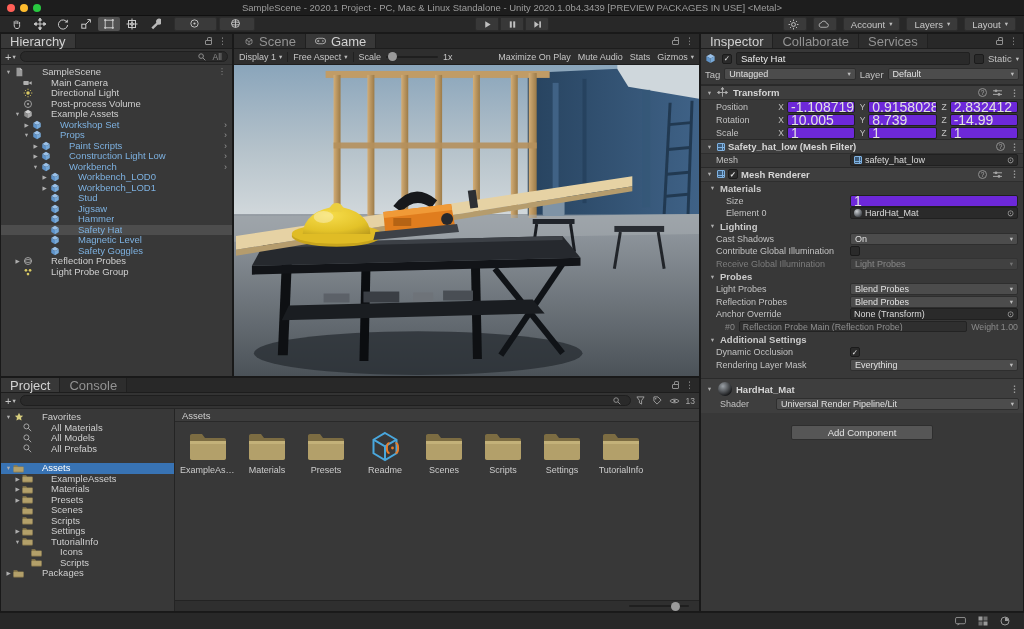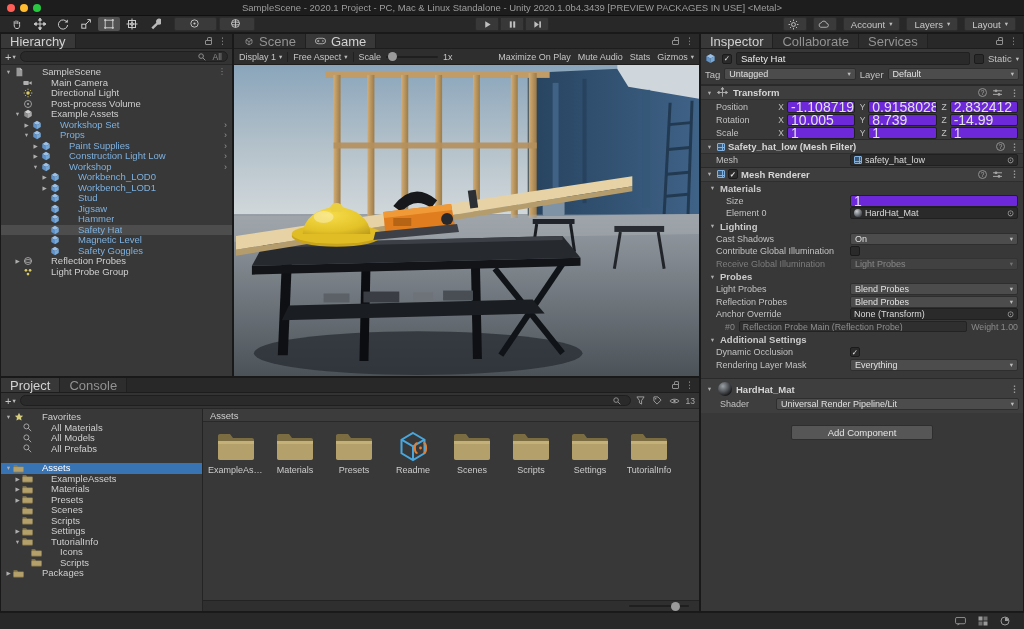--- a/index.html
+++ b/index.html
@@ -65,21 +65,21 @@
 .gv-dd{display:flex;align-items:center;gap:3px;}
 .gv-sep{width:1px;height:10px;background:#202020;}
 .gv-right{margin-left:auto;display:flex;align-items:center;gap:7px;}
 .slider{position:relative;width:52px;height:2px;background:#1f1f1f;border-radius:1px;}
 .knob{position:absolute;top:-3.5px;width:9px;height:9px;border-radius:50%;background:#9a9a9a;}
 .gv-canvas{position:absolute;left:0;top:31px;right:0;bottom:0;background:#49545e;}
 .gv-canvas svg{display:block;width:100%;height:100%;}
 
 
 .proj-body{position:absolute;left:0;top:31px;right:0;bottom:0;display:flex;}
-.proj-tree{width:202px;border-right:1px solid #242424;padding-top:3px;overflow:hidden;}
+.proj-tree{width:174px;border-right:1px solid #242424;padding-top:3px;overflow:hidden;}
 .proj-main{flex:1;display:flex;flex-direction:column;min-width:0;}
 .proj-header{height:13px;background:#3c3c3c;border-bottom:1px solid #292929;display:flex;align-items:center;padding:0 7px;font-size:9.5px;color:#cfcfcf;}
 .grid{flex:1;display:flex;flex-wrap:wrap;align-content:flex-start;padding:8px 4px;column-gap:1px;row-gap:6px;}
 .gitem{width:58px;display:flex;flex-direction:column;align-items:center;gap:1px;}
 .gicon{width:42px;height:34px;}
 .gicon svg{display:block;width:100%;height:100%;}
 .glabel{max-width:56px;font-size:9px;color:#cccccc;overflow:hidden;text-overflow:ellipsis;white-space:nowrap;}
 .proj-footer{height:11px;background:#2f2f2f;border-top:1px solid #232323;display:flex;align-items:center;justify-content:flex-end;padding:0 10px;}
 .count{font-size:8.5px;color:#a8a8a8;}
 
@@ -402,21 +402,21 @@
         <div class="hrow">
           <span class="ind" style="width: 30px;"></span>
           <span class="farrow">▶</span>
           <span class="ico">
             <svg width="10" height="10" viewBox="0 0 12 12">
               <path d="M6 1l4.5 2.5L6 6 1.5 3.5z" fill="#9bc1e8"></path>
               <path d="M1.5 3.5L6 6v5L1.5 8.5z" fill="#5f93c9"></path>
               <path d="M10.5 3.5L6 6v5l4.5-2.5z" fill="#77a9d8"></path>
             </svg>
           </span>
-          <span class="hlabel prefab">Paint Supplies</span>
+          <span class="hlabel prefab">Paint Scripts</span>
           <span class="chev">›</span>
         </div>
         <div class="hrow">
           <span class="ind" style="width: 30px;"></span>
           <span class="farrow">▶</span>
           <span class="ico">
             <svg width="10" height="10" viewBox="0 0 12 12">
               <path d="M6 1l4.5 2.5L6 6 1.5 3.5z" fill="#9bc1e8"></path>
               <path d="M1.5 3.5L6 6v5L1.5 8.5z" fill="#5f93c9"></path>
               <path d="M10.5 3.5L6 6v5l4.5-2.5z" fill="#77a9d8"></path>
@@ -428,21 +428,21 @@
         <div class="hrow">
           <span class="ind" style="width: 30px;"></span>
           <span class="farrow">▼</span>
           <span class="ico">
             <svg width="10" height="10" viewBox="0 0 12 12">
               <path d="M6 1l4.5 2.5L6 6 1.5 3.5z" fill="#9bc1e8"></path>
               <path d="M1.5 3.5L6 6v5L1.5 8.5z" fill="#5f93c9"></path>
               <path d="M10.5 3.5L6 6v5l4.5-2.5z" fill="#77a9d8"></path>
             </svg>
           </span>
-          <span class="hlabel prefab">Workshop</span>
+          <span class="hlabel prefab">Workbench</span>
           <span class="chev">›</span>
         </div>
         <div class="hrow">
           <span class="ind" style="width: 39px;"></span>
           <span class="farrow">▶</span>
           <span class="ico">
             <svg width="10" height="10" viewBox="0 0 12 12">
               <path d="M6 1l4.5 2.5L6 6 1.5 3.5z" fill="#9bc1e8"></path>
               <path d="M1.5 3.5L6 6v5L1.5 8.5z" fill="#5f93c9"></path>
               <path d="M10.5 3.5L6 6v5l4.5-2.5z" fill="#77a9d8"></path>

